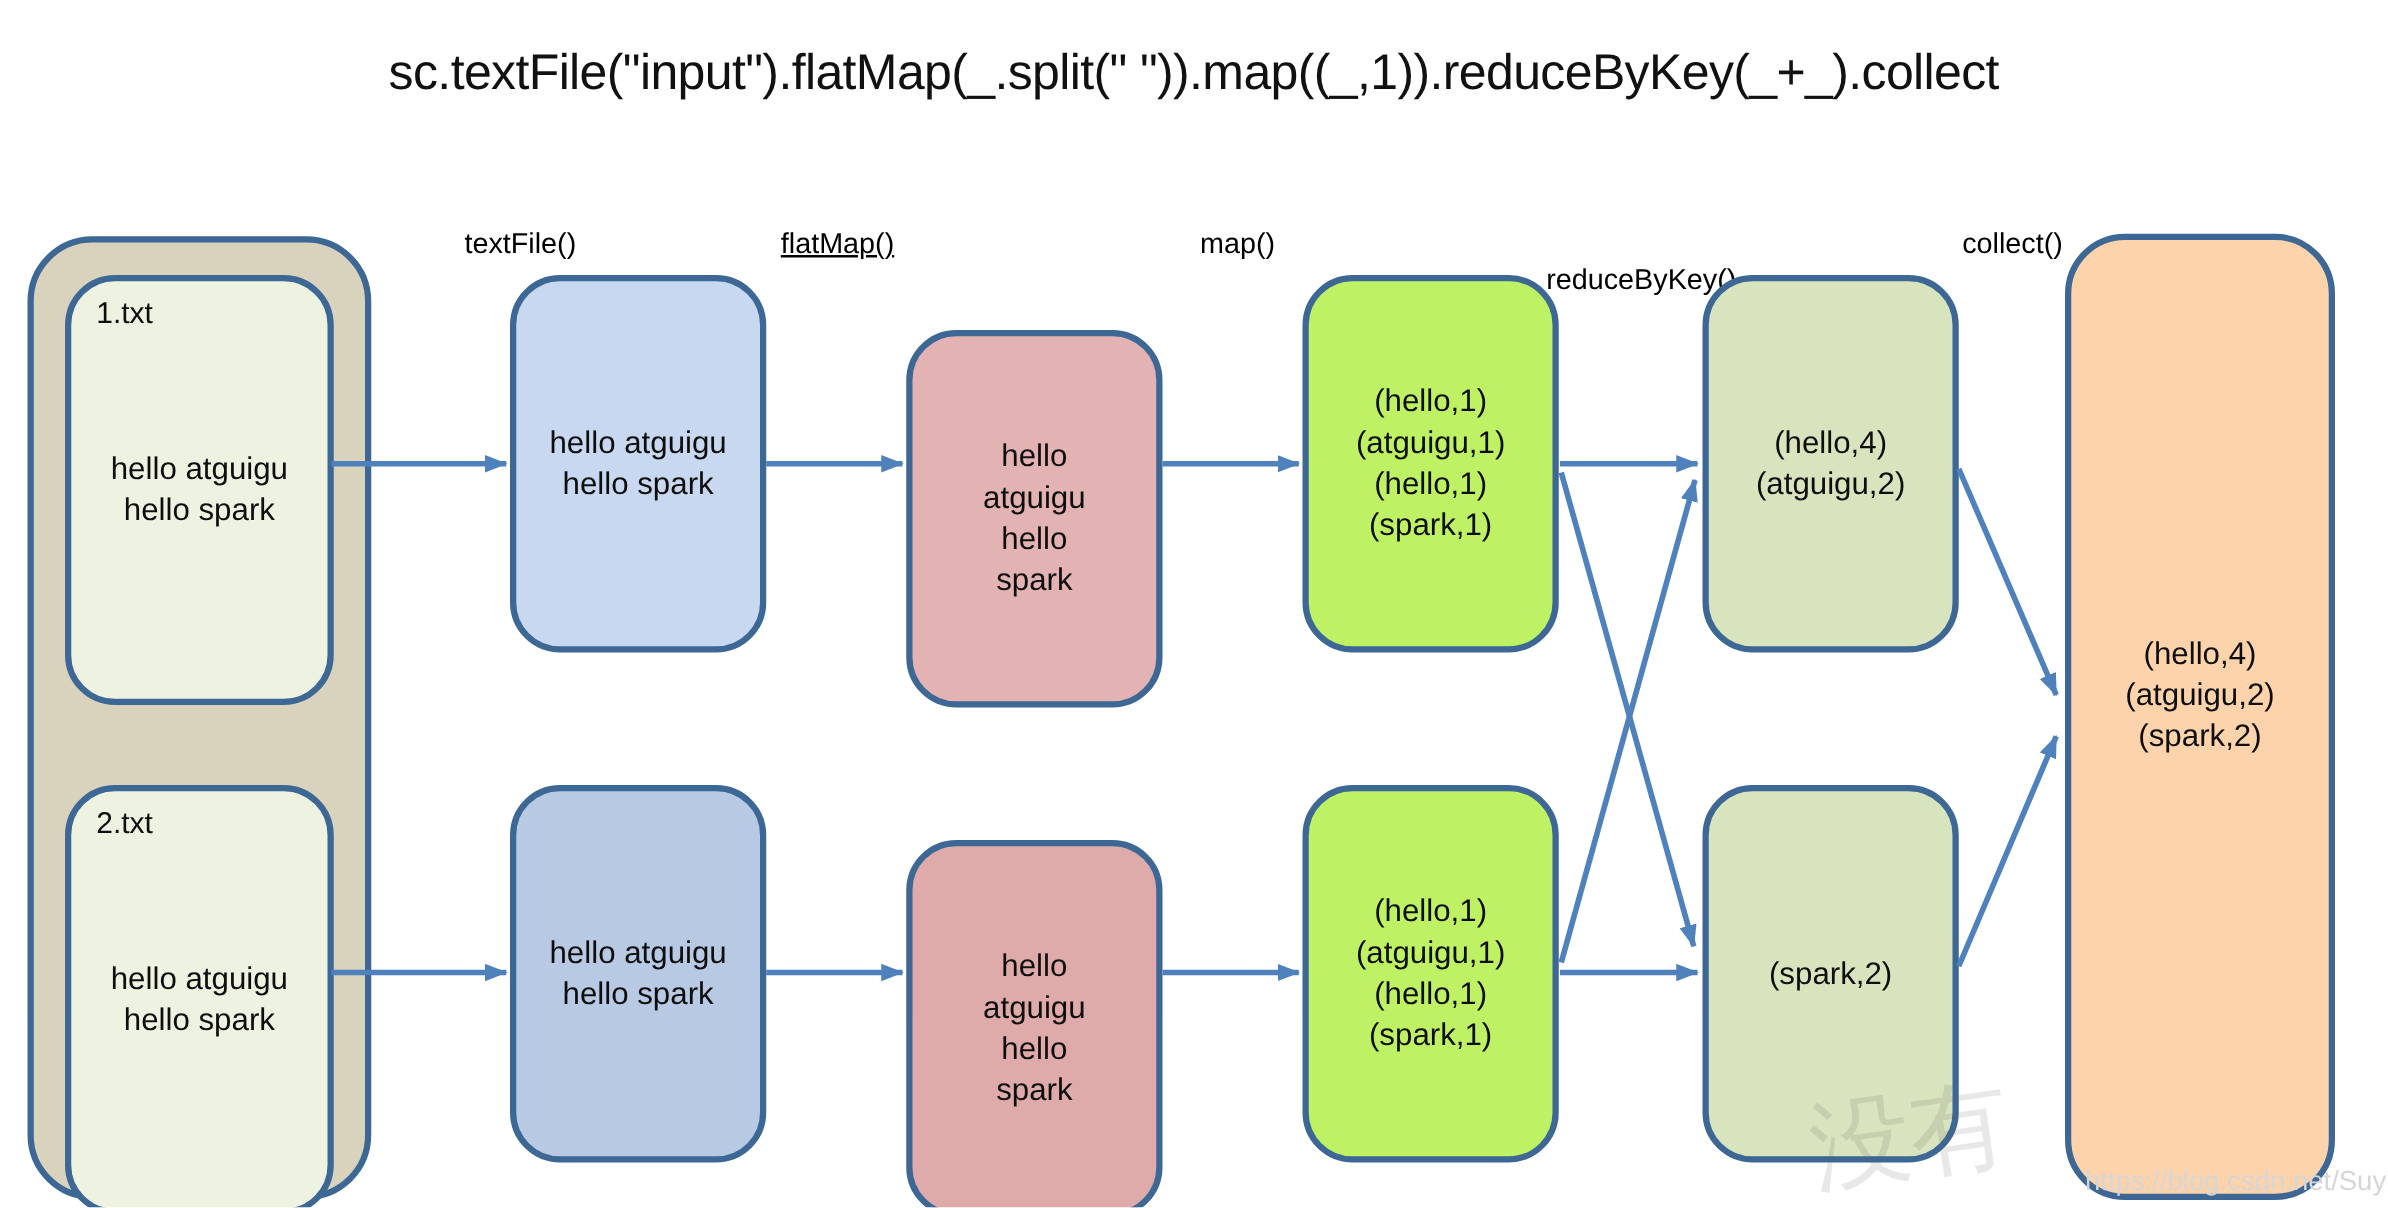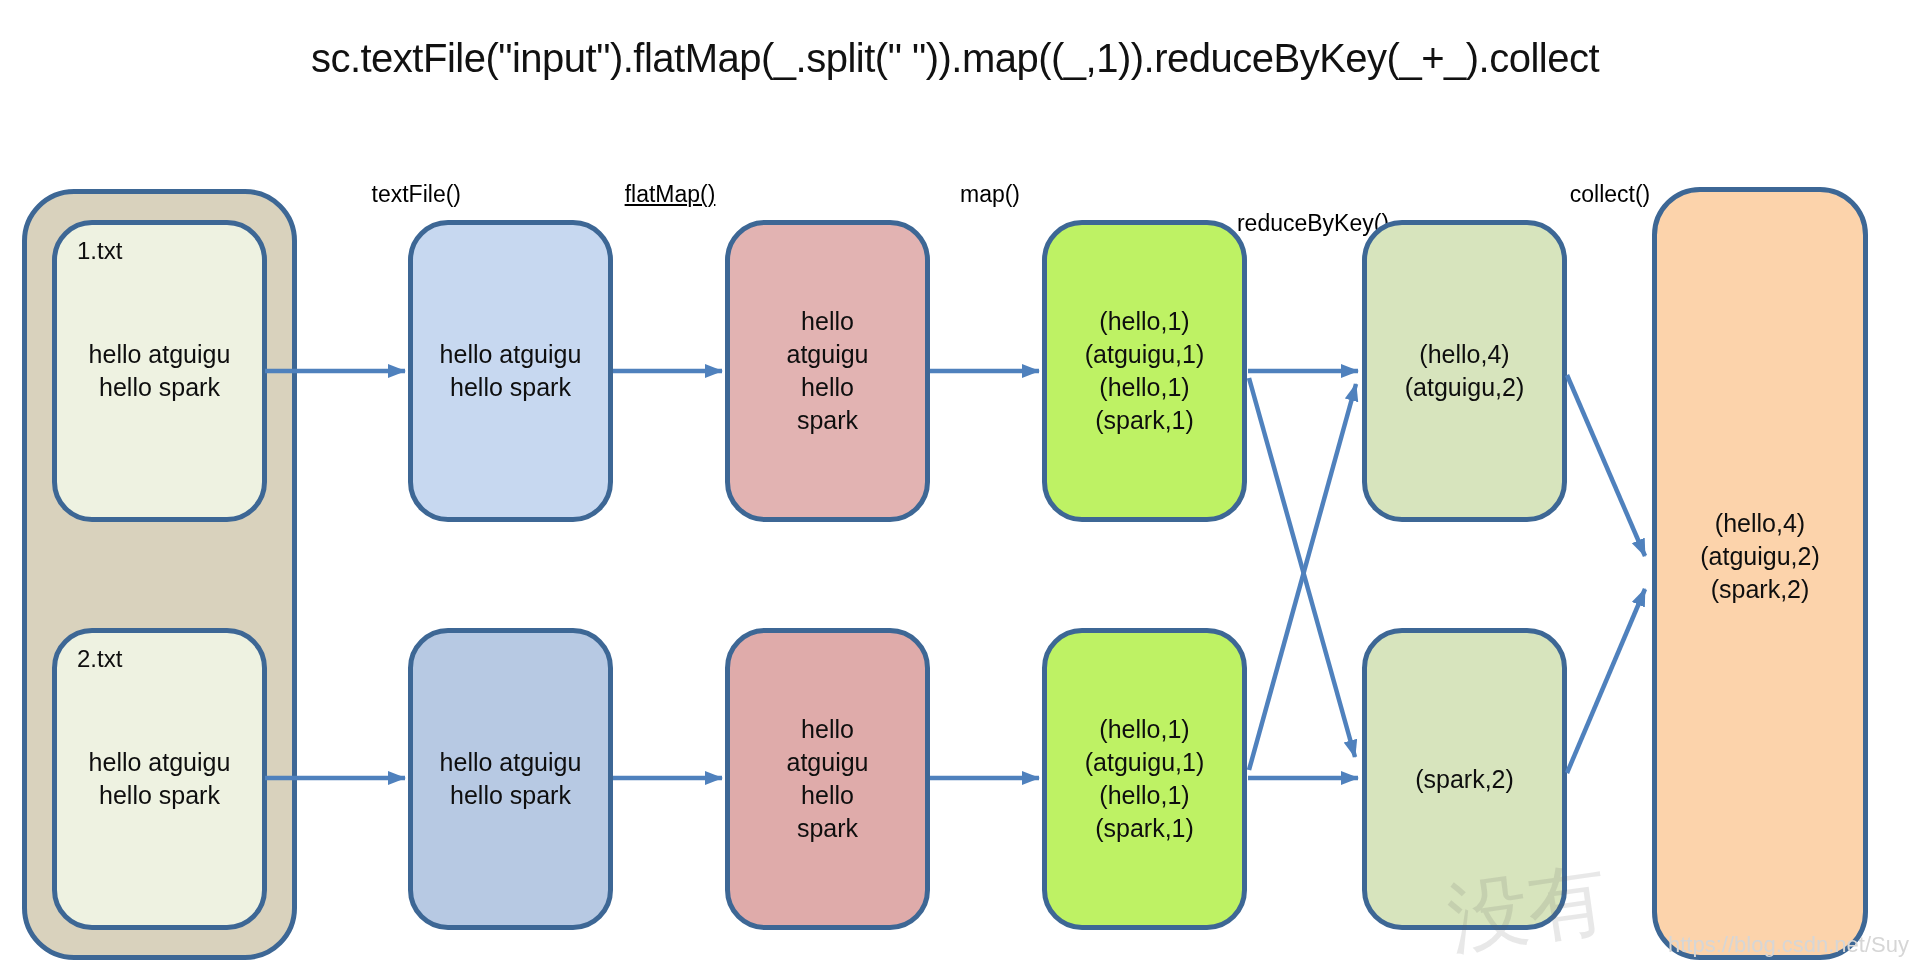--- a/index.html
+++ b/index.html
@@ -31,34 +31,34 @@
     display:flex;align-items:center;justify-content:center;
   }
   .box-text{
     white-space:pre-line;text-align:center;
     font-size:25px;line-height:1.32;color:#0e0e0e;
   }
   .input-container{
     left:22px;top:189px;width:275px;height:771px;
     background:#d9d2bd;border-radius:52px;
   }
-  .file-box{left:52px;width:215px;height:302px;background:#eef2e1;}
+  .file-box{left:52px;width:215px;height:344px;background:#eef2e1;}
   .file-1{top:220px;}
   .file-2{top:628px;}
   .file-name{
     position:absolute;top:12px;left:20px;
     font-size:24px;color:#0e0e0e;
   }
   .row1{top:220px;}
   .row2{top:628px;}
   .stage-box{width:205px;height:302px;}
   .tf-box{left:408px;}
   .tf-1{background:#c7d8f0;}
   .tf-2{background:#b7c9e3;}
-  .fm-box{left:725px;}
+  .fm-box{left:725px;margin-top:44px;}
   .fm-1{background:#e2b3b2;}
   .fm-2{background:#dfabaa;}
   .mp-box{left:1042px;background:#bef264;}
   .rd-box{left:1362px;background:#d7e4bd;}
   .collect-box{
     left:1652px;top:187px;width:216px;height:773px;
     background:#fcd3ab;border-radius:48px;
   }
   .collect-box .box-text{padding-bottom:34px;}
   .arrows{

